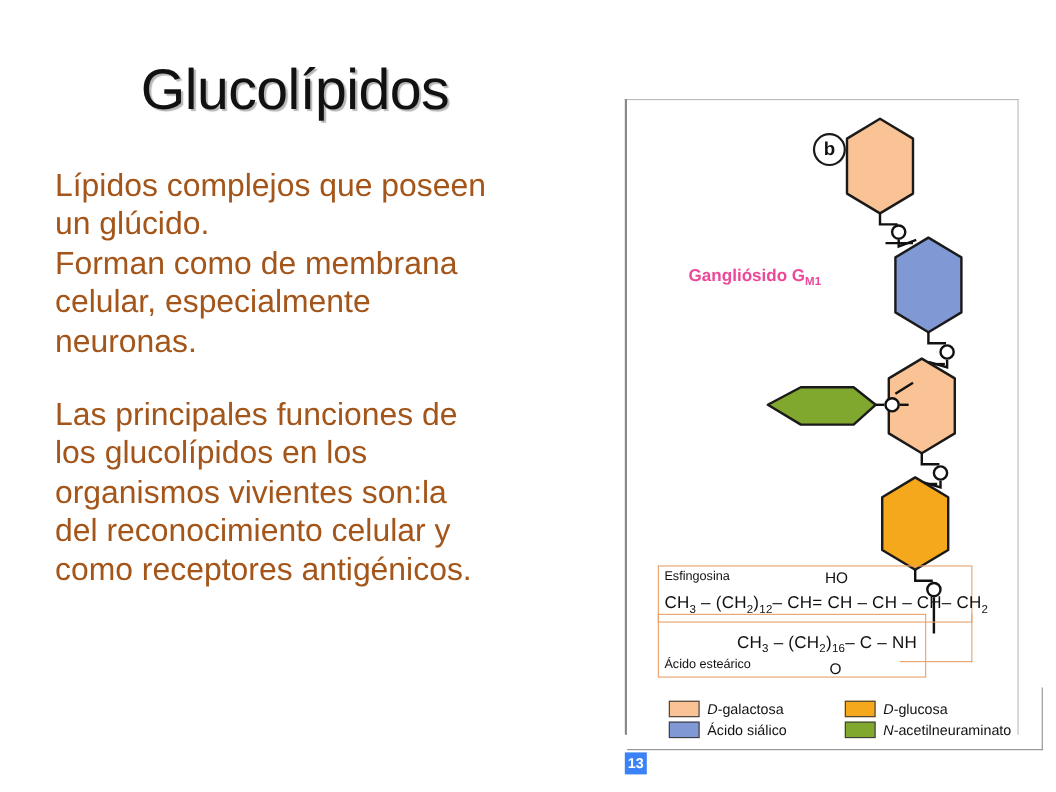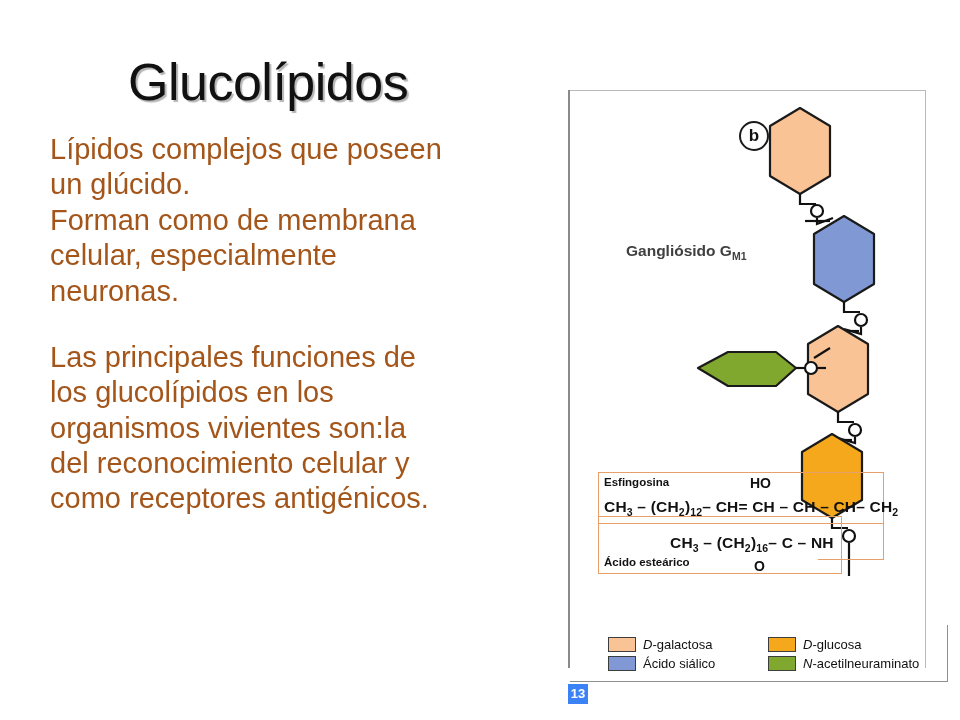--- a/index.html
+++ b/index.html
@@ -26,21 +26,21 @@
     font-size: 52px;
     font-weight: 400;
     color: #111111;
     letter-spacing: -0.5px;
     text-shadow: 2px 2px 1px rgba(120,120,120,0.55);
     white-space: nowrap;
   }
   #body-text {
     position: absolute;
     left: 50px;
-    top: 104px;
+    top: 124px;
     width: 470px;
     color: #A3551A;
     font-size: 29px;
     line-height: 1.22;
   }
   #body-text .para {
     margin: 0;
   }
   #body-text .para + .para {
     margin-top: 31px;
@@ -106,38 +106,37 @@
     line-height: 25px;
     background: #fff;
   }
   
   #molecule-name {
     position: absolute;
     left: 58px;
     top: 152px;
     font-size: 15.5px;
     font-weight: bold;
-    color: #404040;
+    color: #ec4899;
     white-space: nowrap;
   }
   #molecule-name sub {
     font-size: 10.5px;
     font-weight: bold;
   }
 
   
   #formula-block {
     position: absolute;
     left: 30px;
-    top: 374px;
+    top: 416px;
     width: 300px;
     height: 110px;
     font-size: 15px;
     color: #111;
-    font-weight: bold;
   }
   .fbox {
     position: absolute;
     border: 1.6px solid #E8A06A;
     box-sizing: border-box;
     background: transparent;
   }
   #box-sphingosine {
     left: 0px; top: 8px; width: 286px; height: 52px;
   }

